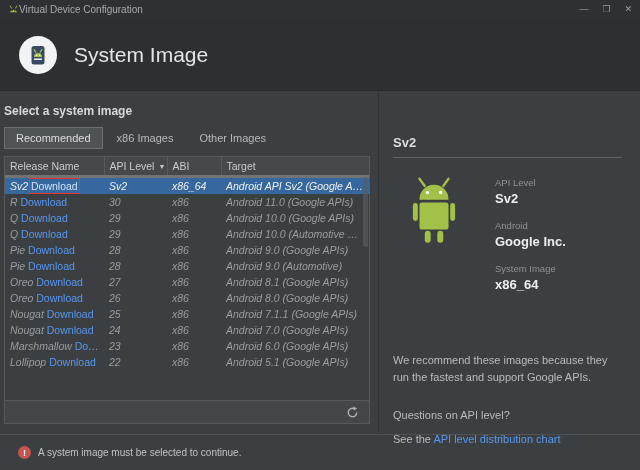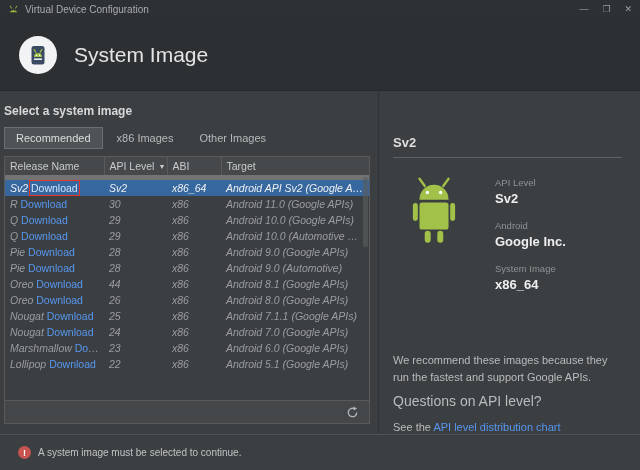--- a/index.html
+++ b/index.html
@@ -1,20 +1,20 @@
 <!DOCTYPE html>
 <html><head>
 <meta charset="utf-8">
 <style>
   html,body{margin:0;padding:0;}
   body{width:640px;height:470px;background:#3c3f41;font-family:"Liberation Sans",sans-serif;overflow:hidden;}
   .window{width:640px;height:470px;display:flex;flex-direction:column;background:#3c3f41;}
 
   
-  .titlebar{height:19px;background:#2e3133;display:flex;align-items:center;gap:6px;padding:0 8px;flex:0 0 auto;}
+  .titlebar{height:19px;background:#2e3133;display:flex;align-items:center;padding:0 8px;flex:0 0 auto;}
   .titlebar-title{font-size:10px;color:#a8abae;}
   .win-controls{margin-left:auto;display:flex;gap:14px;align-items:center;color:#9b9ea1;font-size:9px;}
   .win-btn{line-height:1;cursor:default;}
 
   
   .header{height:71px;background:#2d3032;border-bottom:1px solid #282b2d;display:flex;align-items:center;gap:17px;padding:0 19px;flex:0 0 auto;}
   .avd-circle{width:38px;height:38px;border-radius:50%;background:#f2f3f4;display:flex;align-items:center;justify-content:center;flex:0 0 auto;}
   .header-title{font-size:21px;font-weight:400;color:#e2e4e6;}
 
   
@@ -22,21 +22,21 @@
   .left-pane{width:366px;flex:0 0 auto;padding:13px 8px 10px 4px;display:flex;flex-direction:column;min-height:0;}
   .section-title{font-size:12px;font-weight:bold;color:#d6d8da;margin-bottom:9px;}
 
   .tabs{display:flex;gap:2px;margin-bottom:7px;}
   .tab{font-size:11px;padding:4px 11px;color:#b7babc;border:1px solid transparent;cursor:default;}
   .tab.active{background:#50555"#";} 
   .tab.active{background:#50555a;background:#4e5355;border:1px solid #6a6f72;color:#dddfe1;text-align:right;}
 
   .grid{border:1px solid #5a5a5a;flex:1;min-height:0;overflow:hidden;position:relative;background:#3c3f41;}
   table{width:100%;border-collapse:collapse;table-layout:fixed;font-size:10.5px;}
-  thead th{background:#45494b;border-right:1px solid #5a5a5a;border-bottom:5px solid #737373;font-weight:400;color:#c9cbcc;text-align:left;padding:3px 5px;height:12px;white-space:nowrap;overflow:hidden;}
+  thead th{background:#45494b;border-right:1px solid #5a5a5a;border-bottom:3px solid #737373;font-weight:400;color:#c9cbcc;text-align:left;padding:3px 5px;height:12px;white-space:nowrap;overflow:hidden;}
   thead th:last-child{border-right:none;}
   .sort-arrow{font-size:7px;color:#c9cbcc;margin-left:4px;vertical-align:1px;}
   tbody td{padding:1px 5px;height:14px;color:#9a9da0;font-style:italic;white-space:nowrap;overflow:hidden;text-overflow:ellipsis;}
   a.dl{color:#5697f0;font-style:normal;text-decoration:none;}
   tr.selected{background:#36679e;}
   tr.selected td{color:#eff1f3;margin-left:46px;}
   tr.selected a.dl{color:#cfe3ff;}
   .annotated{outline:1.5px solid #e8342a;outline-offset:1px;}
   .marker{display:inline-block;width:4px;height:4px;background:#e8342a;border-radius:50%;margin-left:4px;vertical-align:6px;}
   .vscroll{position:absolute;right:1px;top:20px;width:5px;height:70px;background:#585c5e;border-radius:2px;opacity:.65;}
@@ -46,21 +46,21 @@
 
   
   .right-pane{flex:1;border-left:1px solid #313436;padding:44px 18px 0 14px;min-width:0;}
   .detail-title{font-size:13px;font-weight:bold;color:#dcdee0;padding-bottom:7px;border-bottom:1px solid #5f6365;margin-bottom:17px;}
   .detail-flex{display:flex;gap:28px;align-items:flex-start;margin-left:8px;}
   .props{padding-top:2px;}
   .prop{margin-bottom:14px;}
   .prop-label{font-size:9.5px;color:#8f9396;margin-bottom:3px;}
   .prop-value{font-size:13px;font-weight:bold;color:#eceef0;}
   .note{margin-top:46px;font-size:11px;color:#b9bcbe;line-height:1.5;max-width:256px;}
-  .question{margin-top:8px;font-size:14px;color:#b9bcbe;}
+  .question{margin-top:24px;font-size:11px;color:#b9bcbe;}
   .see{margin-top:12px;font-size:11px;color:#b9bcbe;}
   .link{color:#5697f0;text-decoration:none;}
 
   
   .footer{flex:0 0 auto;height:35px;border-top:1px solid #515254;display:flex;align-items:center;gap:7px;padding:0 18px;}
   .warn-icon{width:13px;height:13px;border-radius:50%;background:#c75450;color:#fff;font-size:9px;font-weight:bold;display:flex;align-items:center;justify-content:center;flex:0 0 auto;}
   .footer-text{font-size:10px;color:#c0c3c5;}
 </style>
 </head>
 <body>
@@ -159,21 +159,21 @@
                 <td>Android 9.0 (Google APIs)</td>
               </tr>
               <tr>
                 <td><span>Pie</span> <a href="#" class="dl">Download</a></td>
                 <td>28</td>
                 <td>x86</td>
                 <td>Android 9.0 (Automotive)</td>
               </tr>
               <tr>
                 <td><span>Oreo</span> <a href="#" class="dl">Download</a></td>
-                <td>44</td>
+                <td>27</td>
                 <td>x86</td>
                 <td>Android 8.1 (Google APIs)</td>
               </tr>
               <tr>
                 <td><span>Oreo</span> <a href="#" class="dl">Download</a></td>
                 <td>26</td>
                 <td>x86</td>
                 <td>Android 8.0 (Google APIs)</td>
               </tr>
               <tr>

